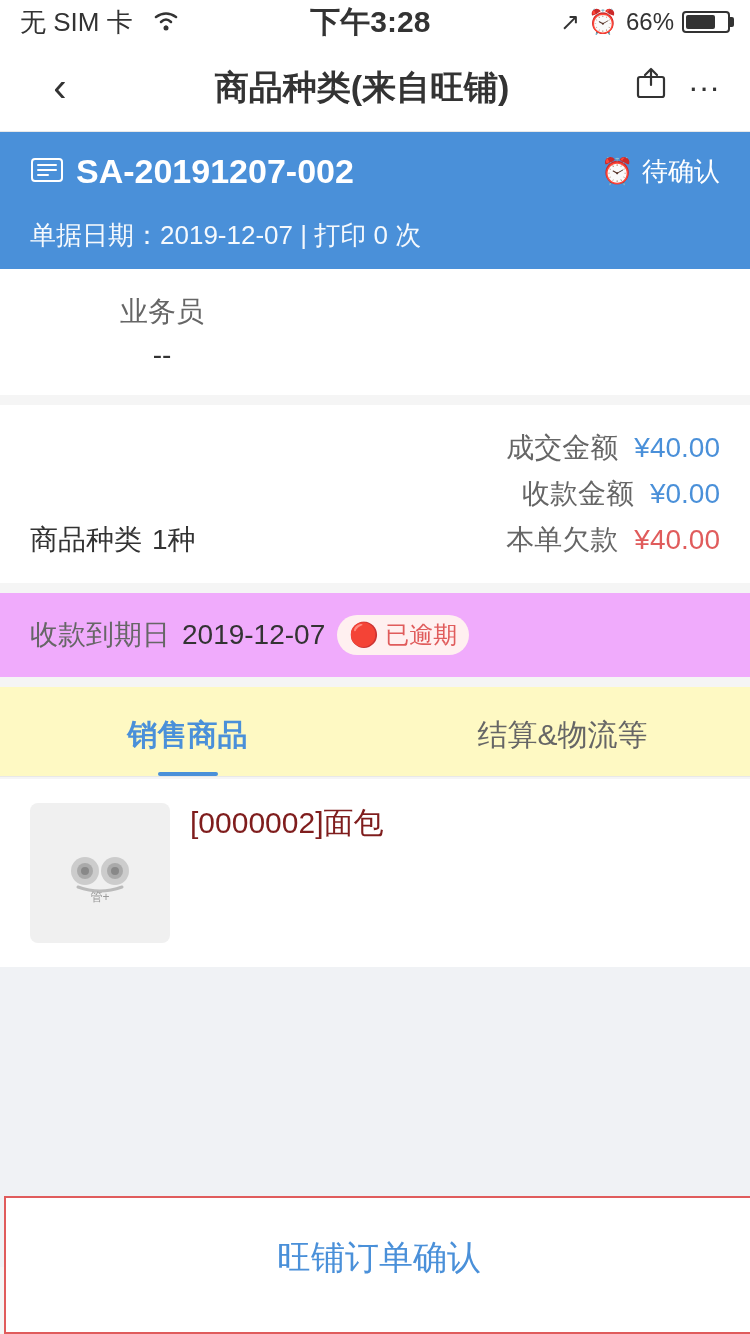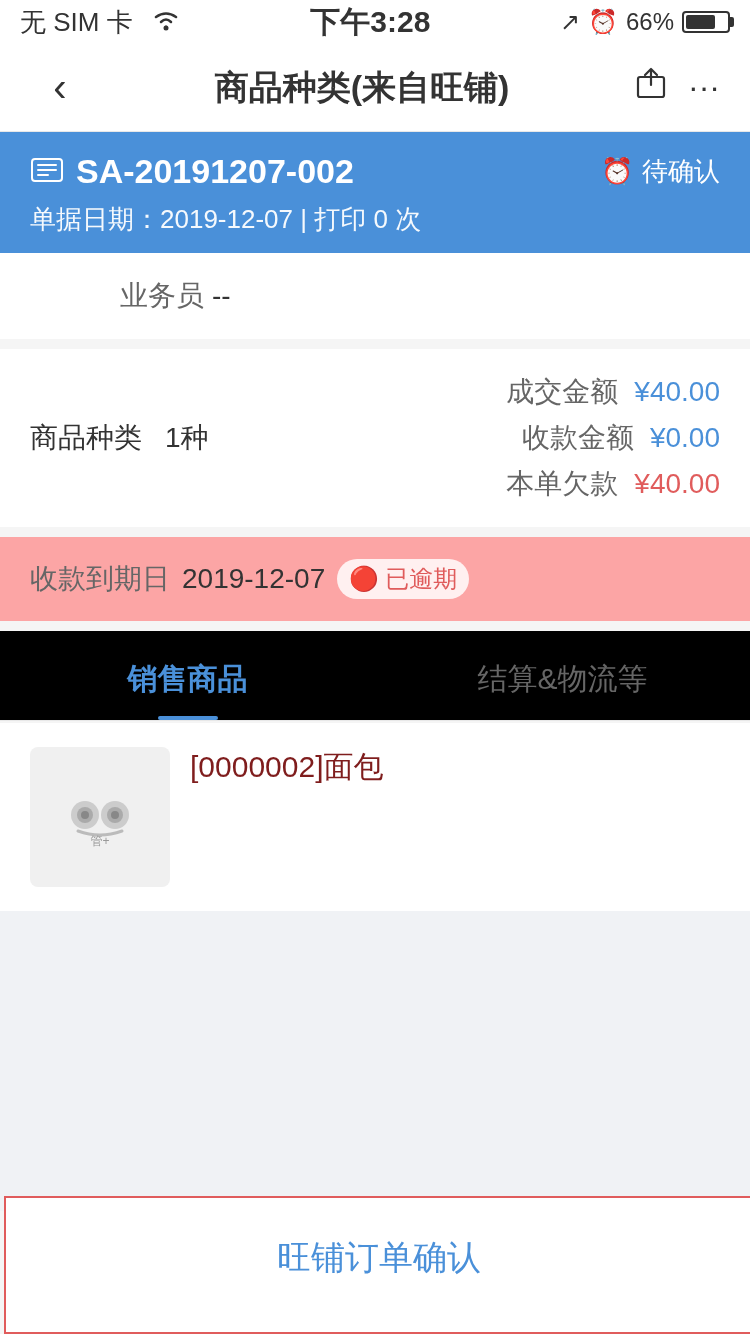--- a/index.html
+++ b/index.html
@@ -58,21 +58,21 @@
       display: flex; align-items: center; gap: 20px;
     }
     .nav-icon { font-size: 32px; color: #333; cursor: pointer; }
 
     
     .header-banner {
       background: #4A90D9;
       padding: 20px 30px 16px;
     }
     .banner-top {
-      display: flex; align-items: center; justify-content: space-between; margin-bottom: 11px;
+      display: flex; align-items: center; justify-content: space-between; margin-bottom: 27px;
     }
     .order-id {
       display: flex; align-items: center; gap: 12px;
       font-size: 34px; font-weight: 700; color: #fff;
     }
     .status-tag {
       display: flex; align-items: center; gap: 8px;
       color: #fff; font-size: 26px;
     }
     .banner-sub { color: #fff; font-size: 26px; opacity: 0.95; }
@@ -90,65 +90,65 @@
       width: 70px; height: 70px; border-radius: 50%; background: #4A90D9;
       display: flex; align-items: center; justify-content: center; flex-shrink: 0;
     }
     .avatar-icon { font-size: 38px; color: #fff; }
     .customer-phone { font-size: 38px; font-weight: 600; color: #333; }
     .customer-sub { color: #666; font-size: 28px; margin-bottom: 14px; margin-left: 90px; }
     .customer-meta {
       display: flex; align-items: center; gap: 50px; margin-left: 90px;
       font-size: 28px; color: #666;
     }
-    .meta-item { display: flex; align-items: center; gap: 8px; }
+    .meta-item { display: flex; align-items: center; gap: 8px; flex-direction: column; }
     .meta-label { color: #666; }
     .meta-value { color: #333; }
 
     
     .summary-section {
       background: #fff;
       padding: 24px 30px;
       margin-bottom: 10px;
       display: flex;
       justify-content: space-between;
     }
-    .summary-left { display: flex; align-items: center; gap: 23px; font-size: 28px; color: #666; }
+    .summary-left { display: flex; align-items: flex-end; gap: 10px; font-size: 28px; color: #666; }
     .summary-left span { color: #333; font-weight: 500; }
     .summary-right { display: flex; flex-direction: column; align-items: flex-end; gap: 8px; }
     .summary-row {
       display: flex; align-items: center; gap: 16px; font-size: 28px;
     }
     .summary-row-label { color: #666; }
     .amount-blue { color: #4A90D9; font-weight: 500; }
     .amount-red { color: #E05C5C; font-weight: 500; }
 
     
     .due-section {
-      background: #fca5a5;
+      background: #f0abfc;
       padding: 22px 30px;
       margin-bottom: 10px;
       display: flex;
       align-items: center;
       gap: 12px;
       font-size: 28px;
       color: #666;
     }
     .due-label { }
     .due-date { color: #333; }
     .overdue-badge {
       display: flex; align-items: center; gap: 6px;
       background: #FFF0F0; color: #E05C5C;
       padding: 4px 12px; border-radius: 20px;
       font-size: 24px;
     }
 
     
     .tabs-section {
-      background: #000000;
+      background: #fef9c3;
       margin-bottom: 0;
     }
     .tabs-row {
       display: flex; border-bottom: 1px solid #e8e8e8;
     }
     .tab-item {
       flex: 1; text-align: center; padding: 28px 0 20px;
       font-size: 30px; cursor: pointer; position: relative; color: #666;
     }
     .tab-item.active { color: #4A90D9; font-weight: 600; }

